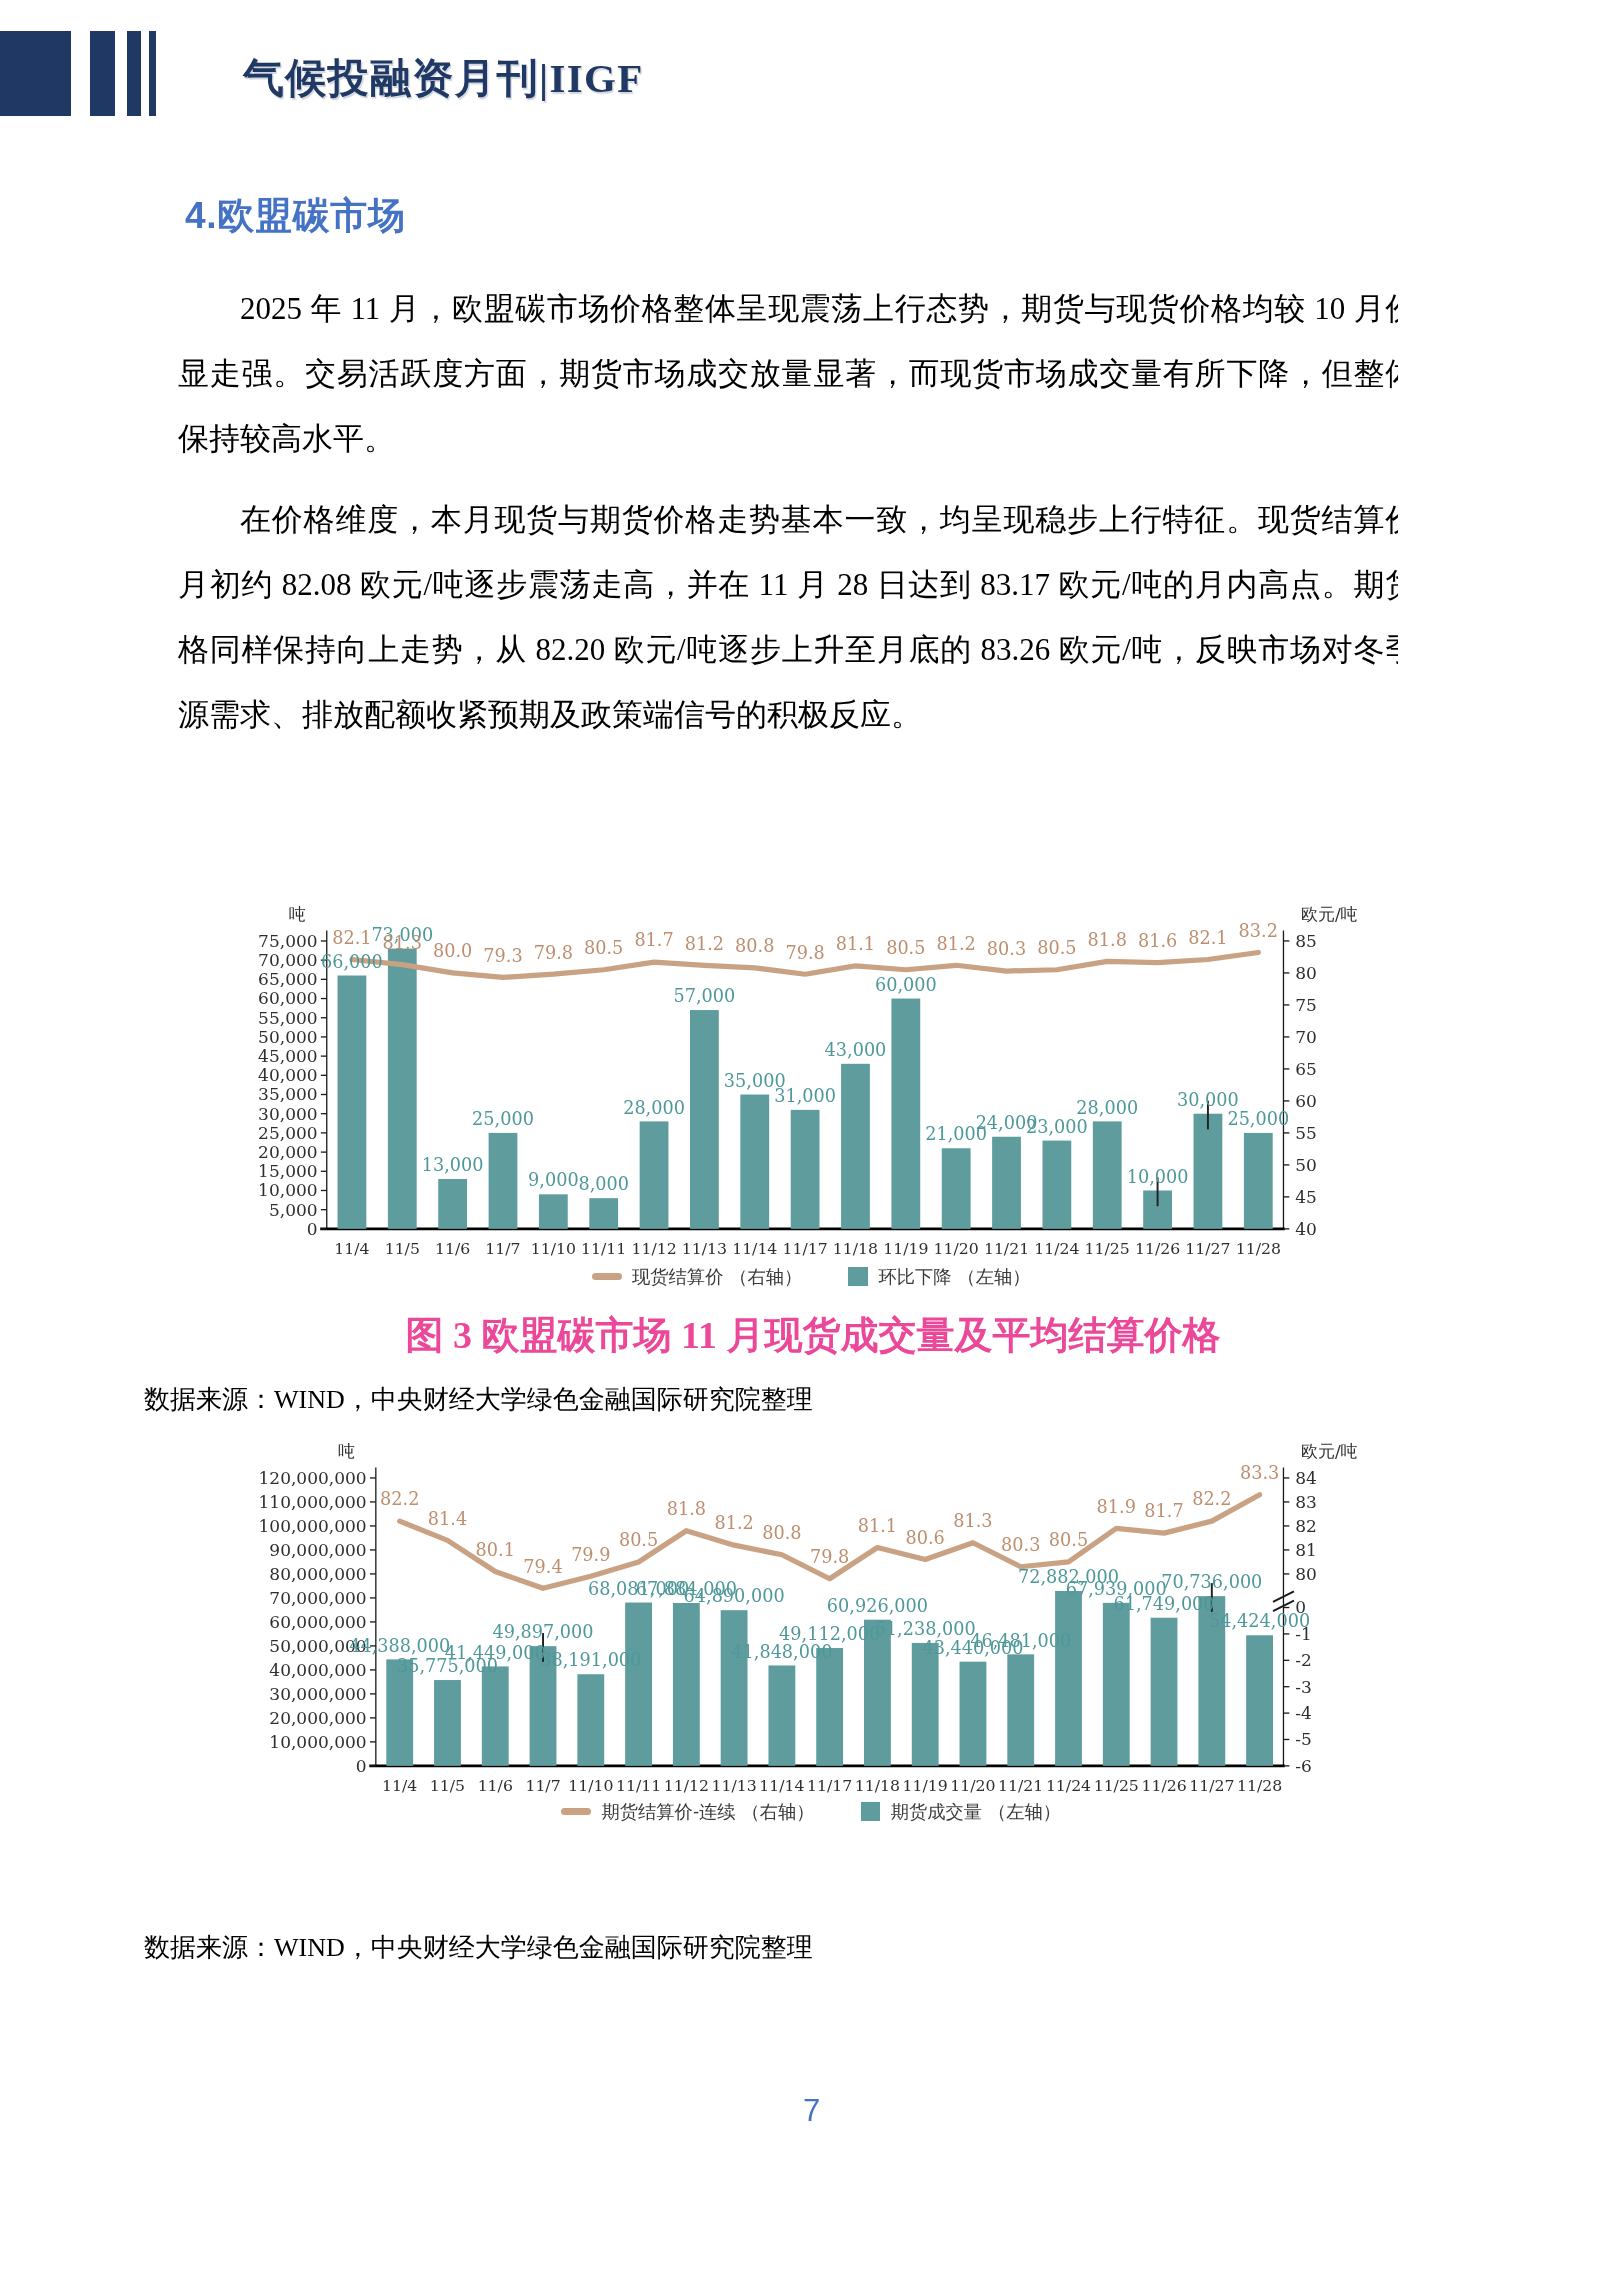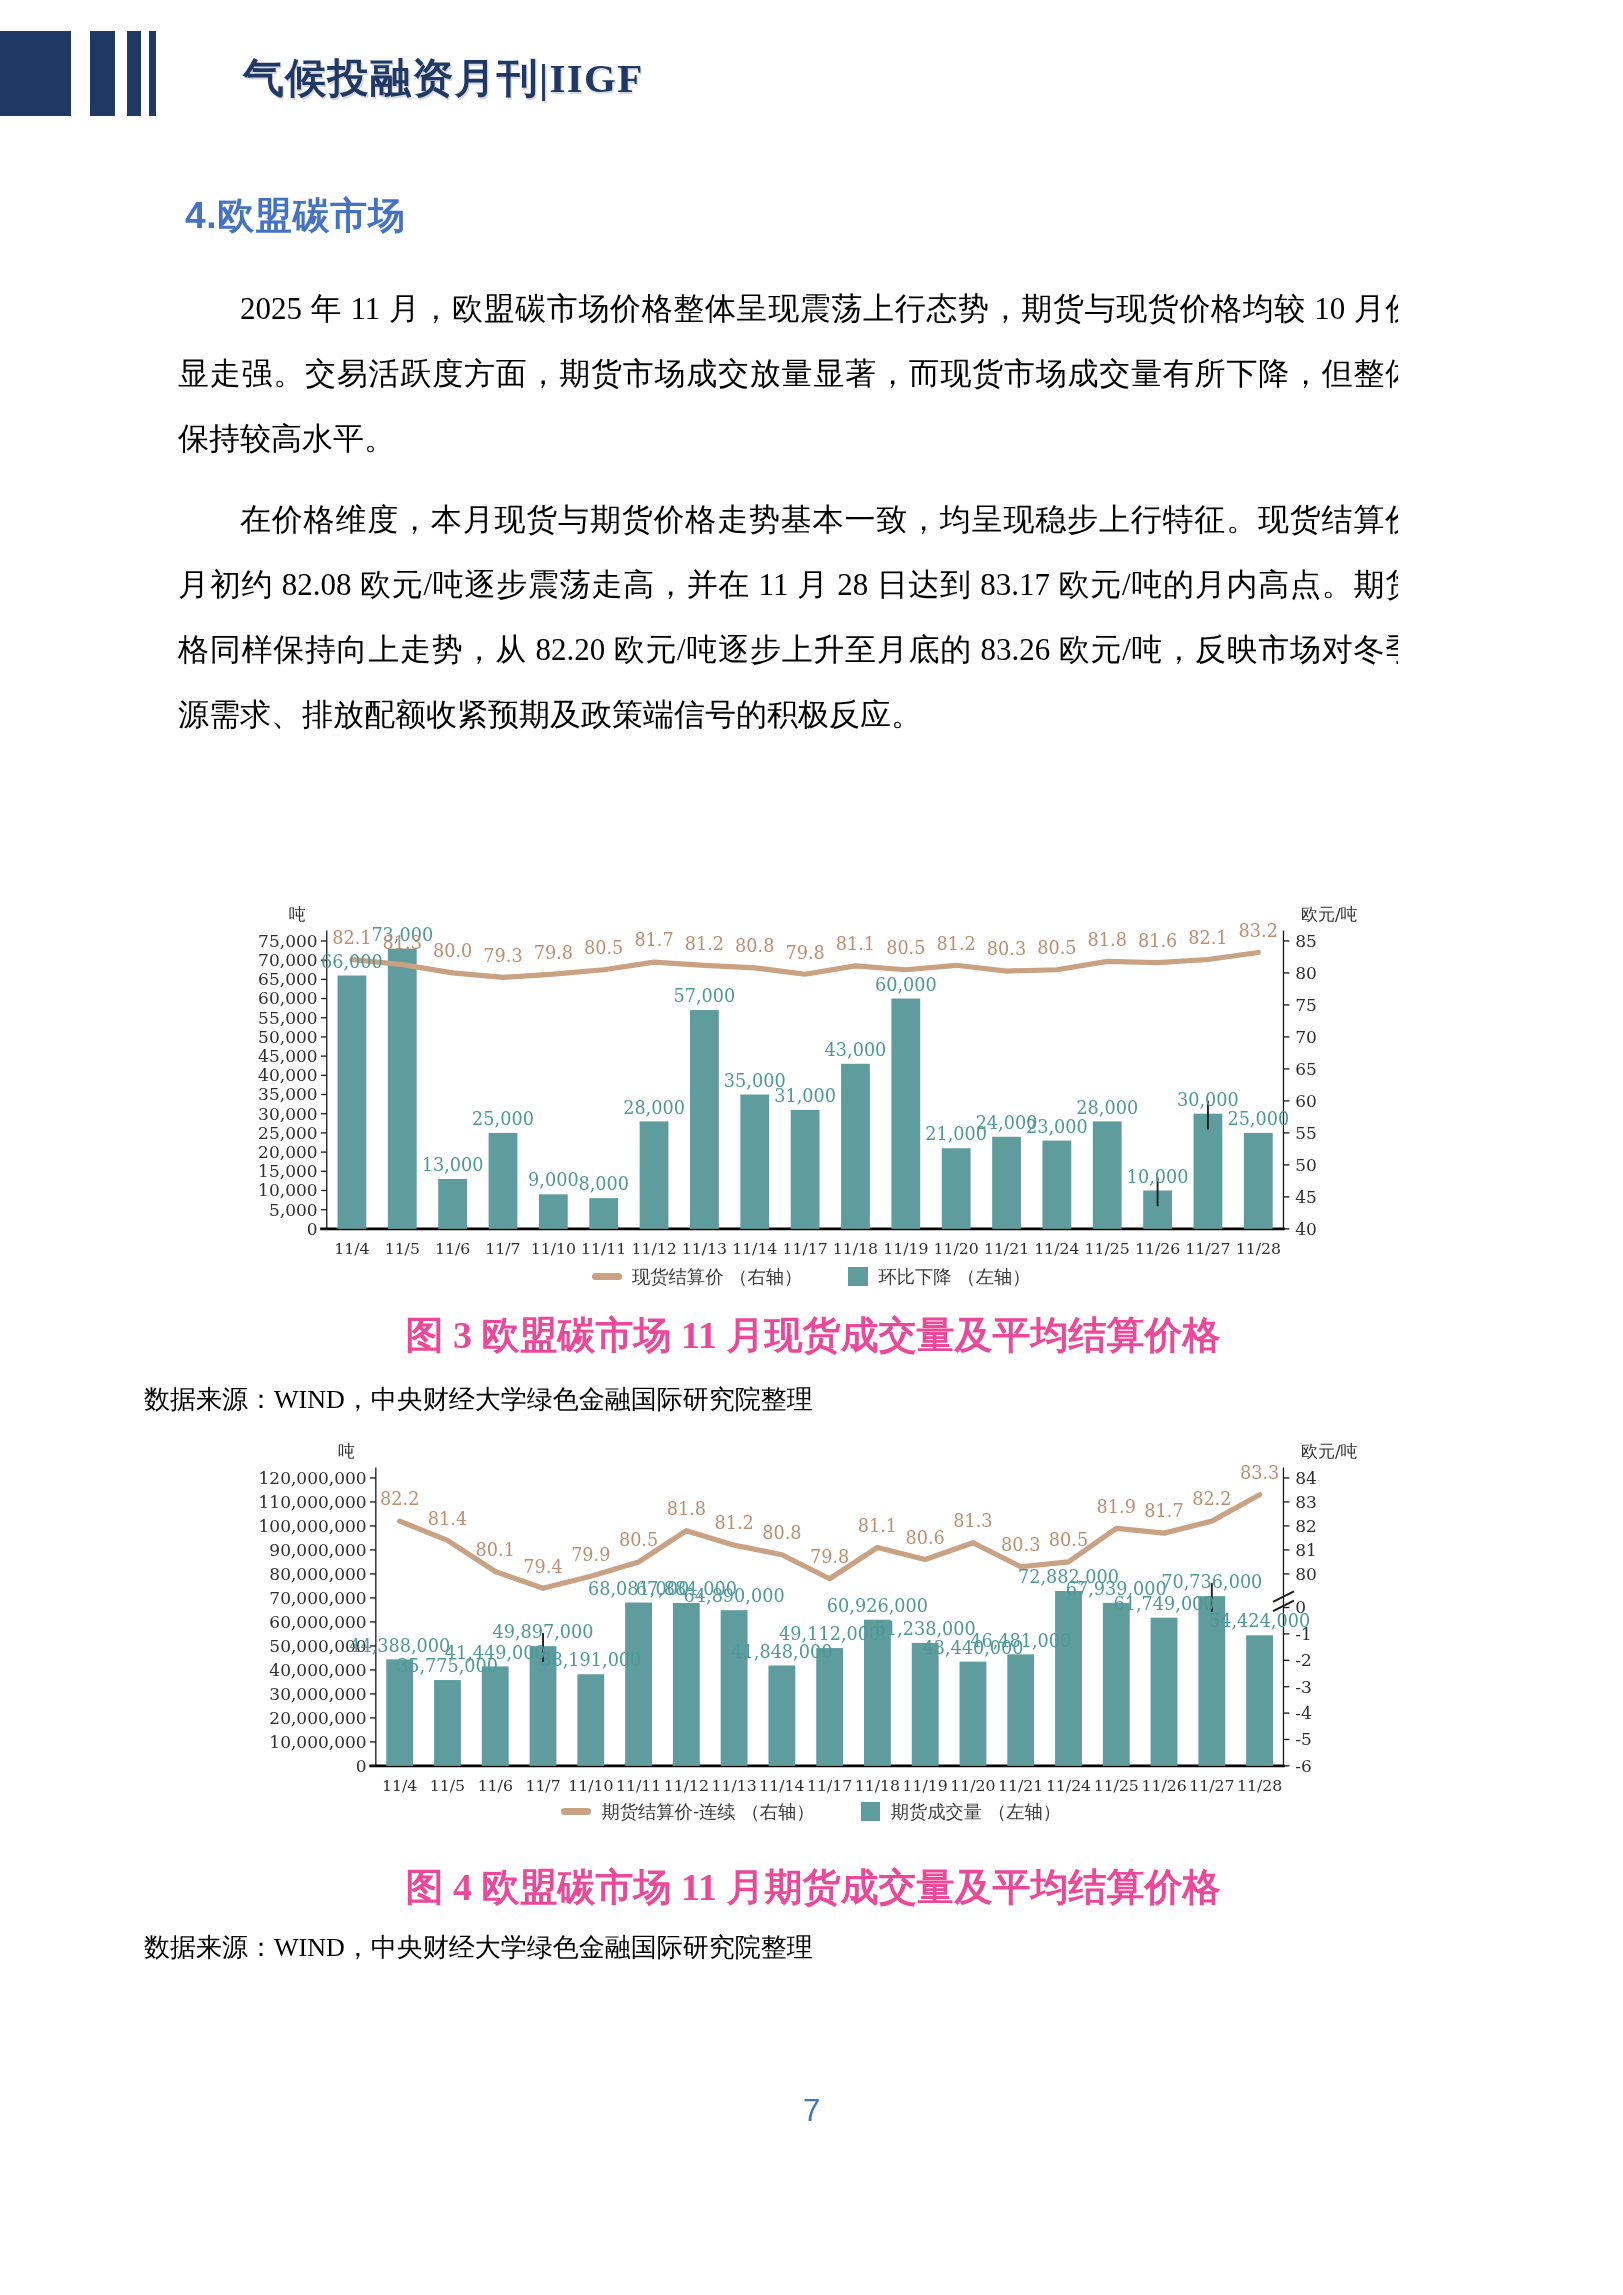--- a/index.html
+++ b/index.html
@@ -362,18 +362,17 @@
   <div class="legend legend2">
     <span class="legend-item">
       <span class="marker-line"></span>
       <span>期货结算价-连续 （右轴）</span>
     </span>
     <span class="legend-item">
       <span class="marker-bar"></span>
       <span>期货成交量 （左轴）</span>
     </span>
   </div>
-  <div class="abs figure-caption caption2">图 4 欧盟碳市场 11 月期货成交量及平均结算价格</div>
   <div class="abs data-source source2">数据来源：WIND，中央财经大学绿色金融国际研究院整理</div>
 
   <div class="abs page-number">7</div>
 </div>
 
 
 </body></html>

